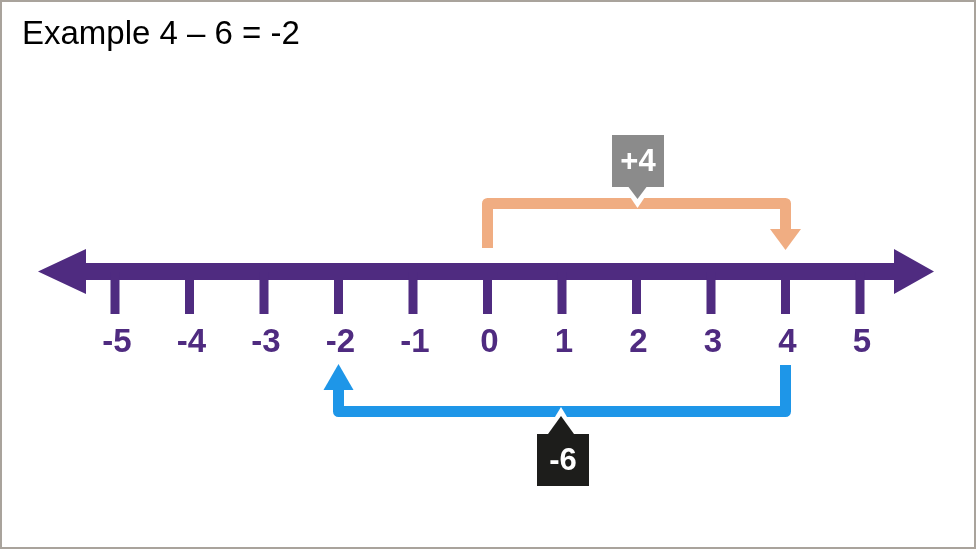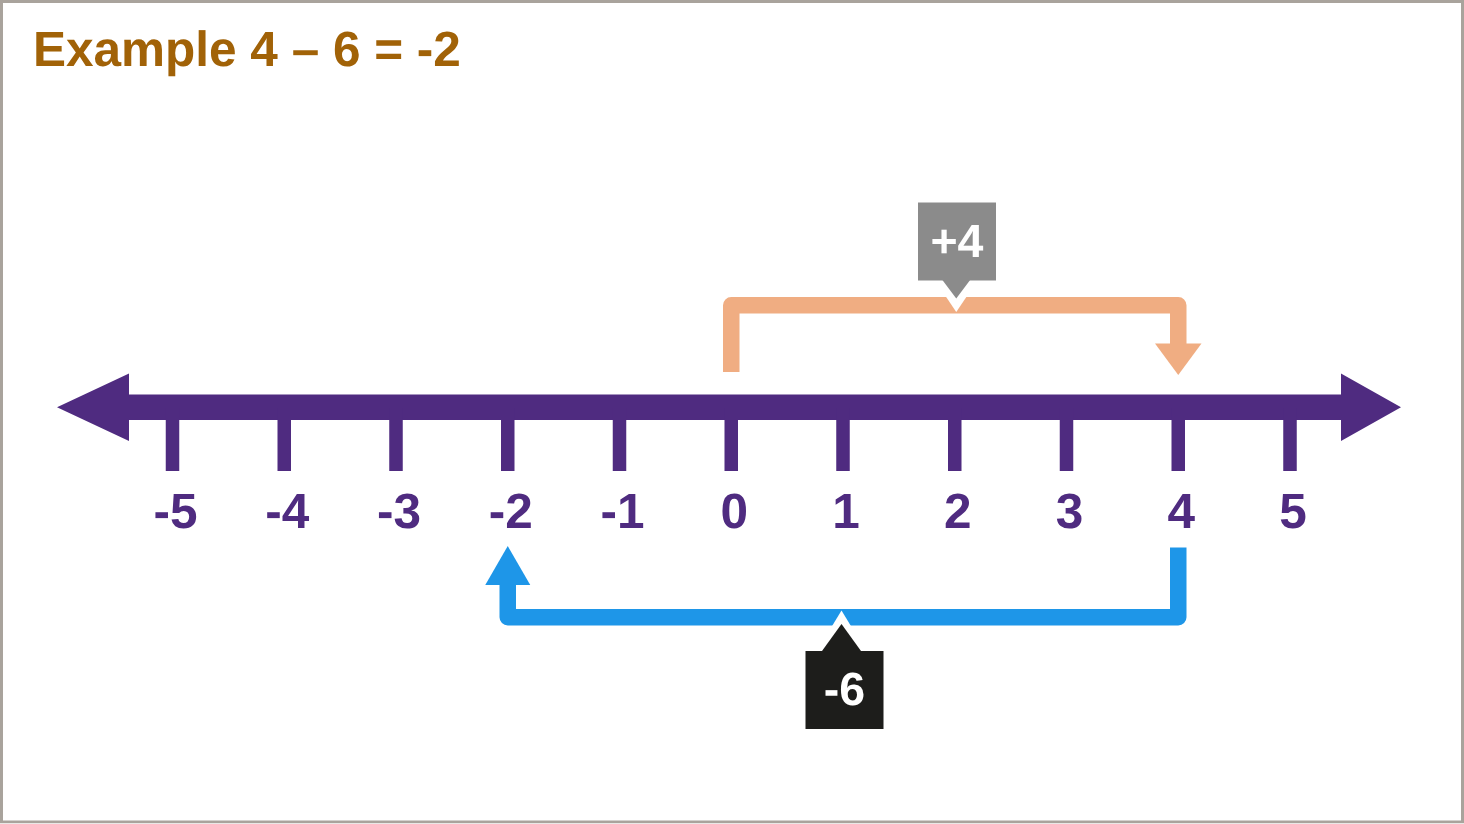--- a/index.html
+++ b/index.html
@@ -11,22 +11,22 @@
     border: 2px solid #a9a39c;
     background: #ffffff;
     font-family: "Liberation Sans", "DejaVu Sans", sans-serif;
     overflow: hidden;
   }
   .title {
     position: absolute;
     left: 20px;
     top: 12px;
     font-size: 33px;
-    font-weight: bold;
-    color: #a16207;
+    font-weight: normal;
+    color: #000000;
     letter-spacing: 0px;
   }
   .diagram-svg {
     position: absolute;
     left: 0;
     top: 0;
   }
   .tick-label {
     position: absolute;
     top: 320px;

